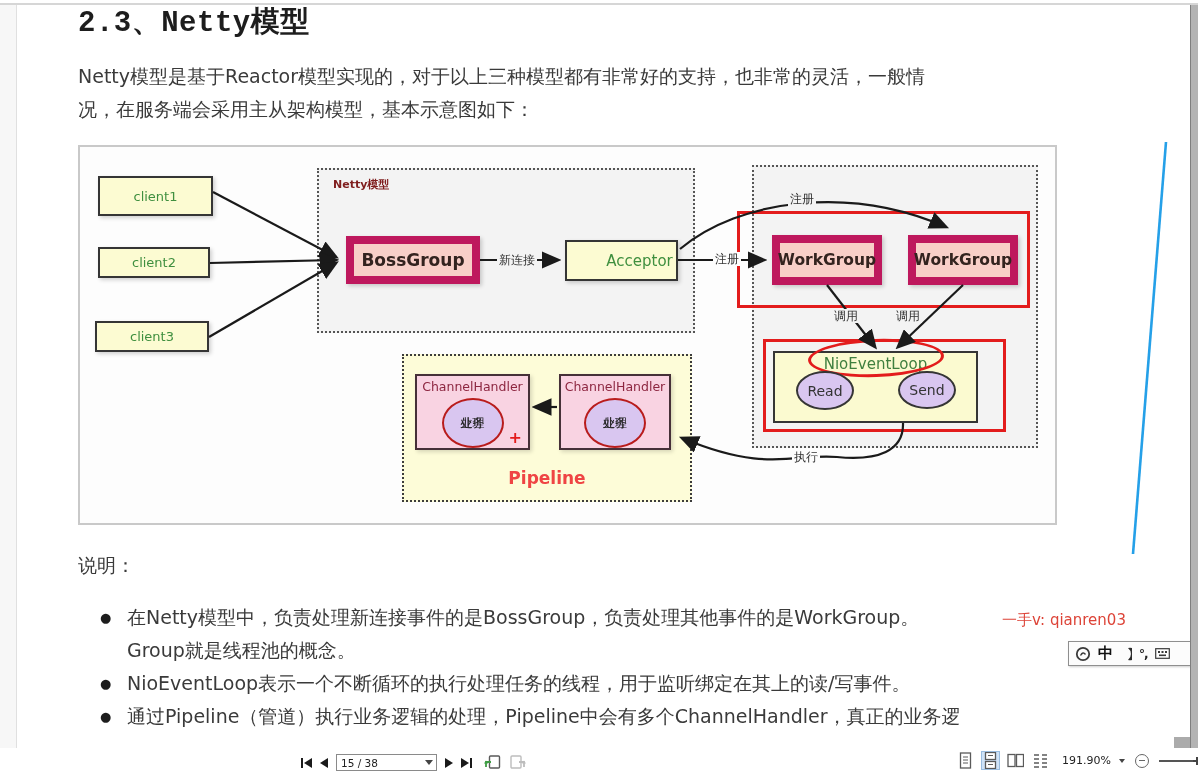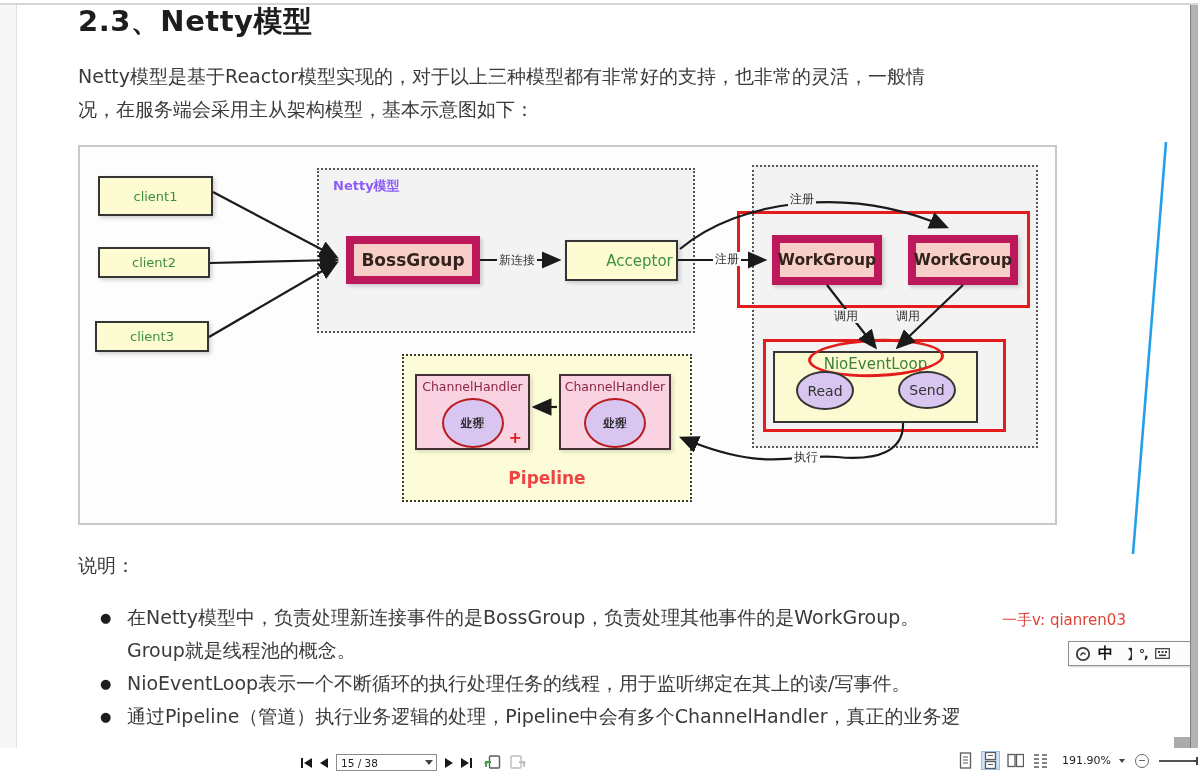--- a/index.html
+++ b/index.html
@@ -3,30 +3,30 @@
 <meta charset="utf-8">
 <style>
   * { margin:0; padding:0; box-sizing:border-box; }
   html,body { width:1198px; height:776px; }
   body { font-family:"DejaVu Sans","Liberation Sans",sans-serif; background:#fff; position:relative; overflow:hidden; }
   .screen { position:absolute; inset:0; }
 
   .top-line { position:absolute; left:0; top:3px; width:1198px; height:2px; background:#d6d6d6; }
   .left-margin { position:absolute; left:0; top:5px; width:17px; height:743px; background:#f7f7f7; border-right:1px solid #e0e0e0; }
 
-  .page-title { position:absolute; left:78px; top:2px; font-size:29px; font-weight:bold; color:#1d1d1d; letter-spacing:.5px; }
+  .page-title { position:absolute; left:78px; top:2px; font-size:29px; font-weight:bold; color:#1d1d1d; letter-spacing:.5px;font-family:Liberation Mono, monospace; }
   .para-line { position:absolute; left:78px; font-size:19px; color:#3a3a3a; white-space:nowrap; }
   .para-1 { top:64px; } .para-2 { top:97px; }
 
   
   .diagram { position:absolute; left:78px; top:145px; width:979px; height:380px; background:#fdfdfd; border:2px solid #c9c9c9; }
   .diagram * { position:absolute; }
   .dotted-box { border:2px dotted #555; background:#f3f3f3; }
   .netty-box { left:237px; top:21px; width:378px; height:165px; }
-  .netty-box-label { left:14px; top:7px; font-size:13px; font-weight:bold; color:#8b5cf6; }
+  .netty-box-label { left:14px; top:7px; font-size:11px; font-weight:bold; color:#7f1d1d; }
   .right-box { left:672px; top:18px; width:286px; height:283px; }
   .red-rect { border:3px solid #e31c1c; background:transparent; z-index:4; }
   .red-1 { left:657px; top:64px; width:293px; height:97px; }
   .red-2 { left:683px; top:192px; width:243px; height:93px; }
 
   .node { display:flex; align-items:center; justify-content:center; box-shadow:2px 2px 4px rgba(0,0,0,.18); z-index:3; }
   .yellow-node { background:#fcfbd2; border:2px solid #353535; color:#3f8f3f; }
   .pink-node { background:#f8cfc8; border:8px solid #be185d; color:#33231f; font-weight:bold; }
   .client-1 { left:18px;  top:29px;  width:115px; height:40px; font-size:13px; }
   .client-2 { left:18px;  top:100px; width:112px; height:31px; font-size:13px; }

